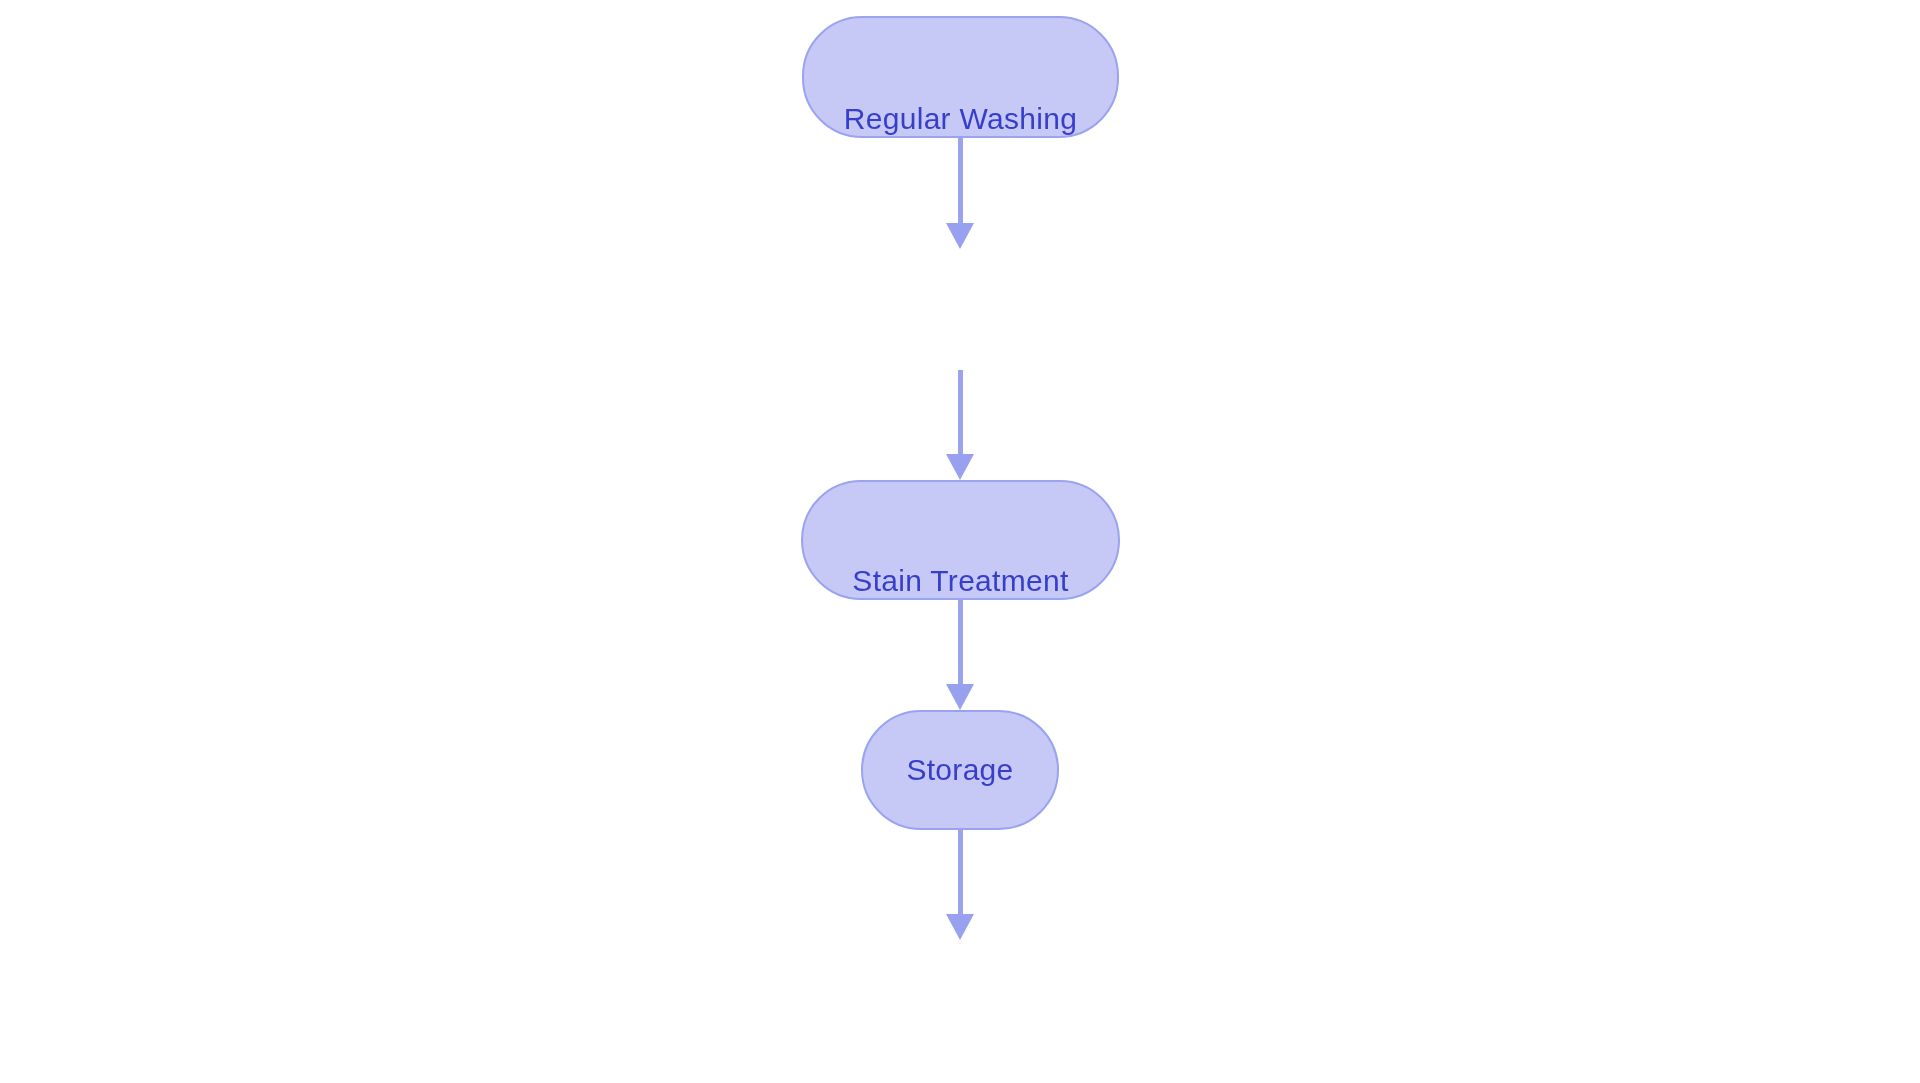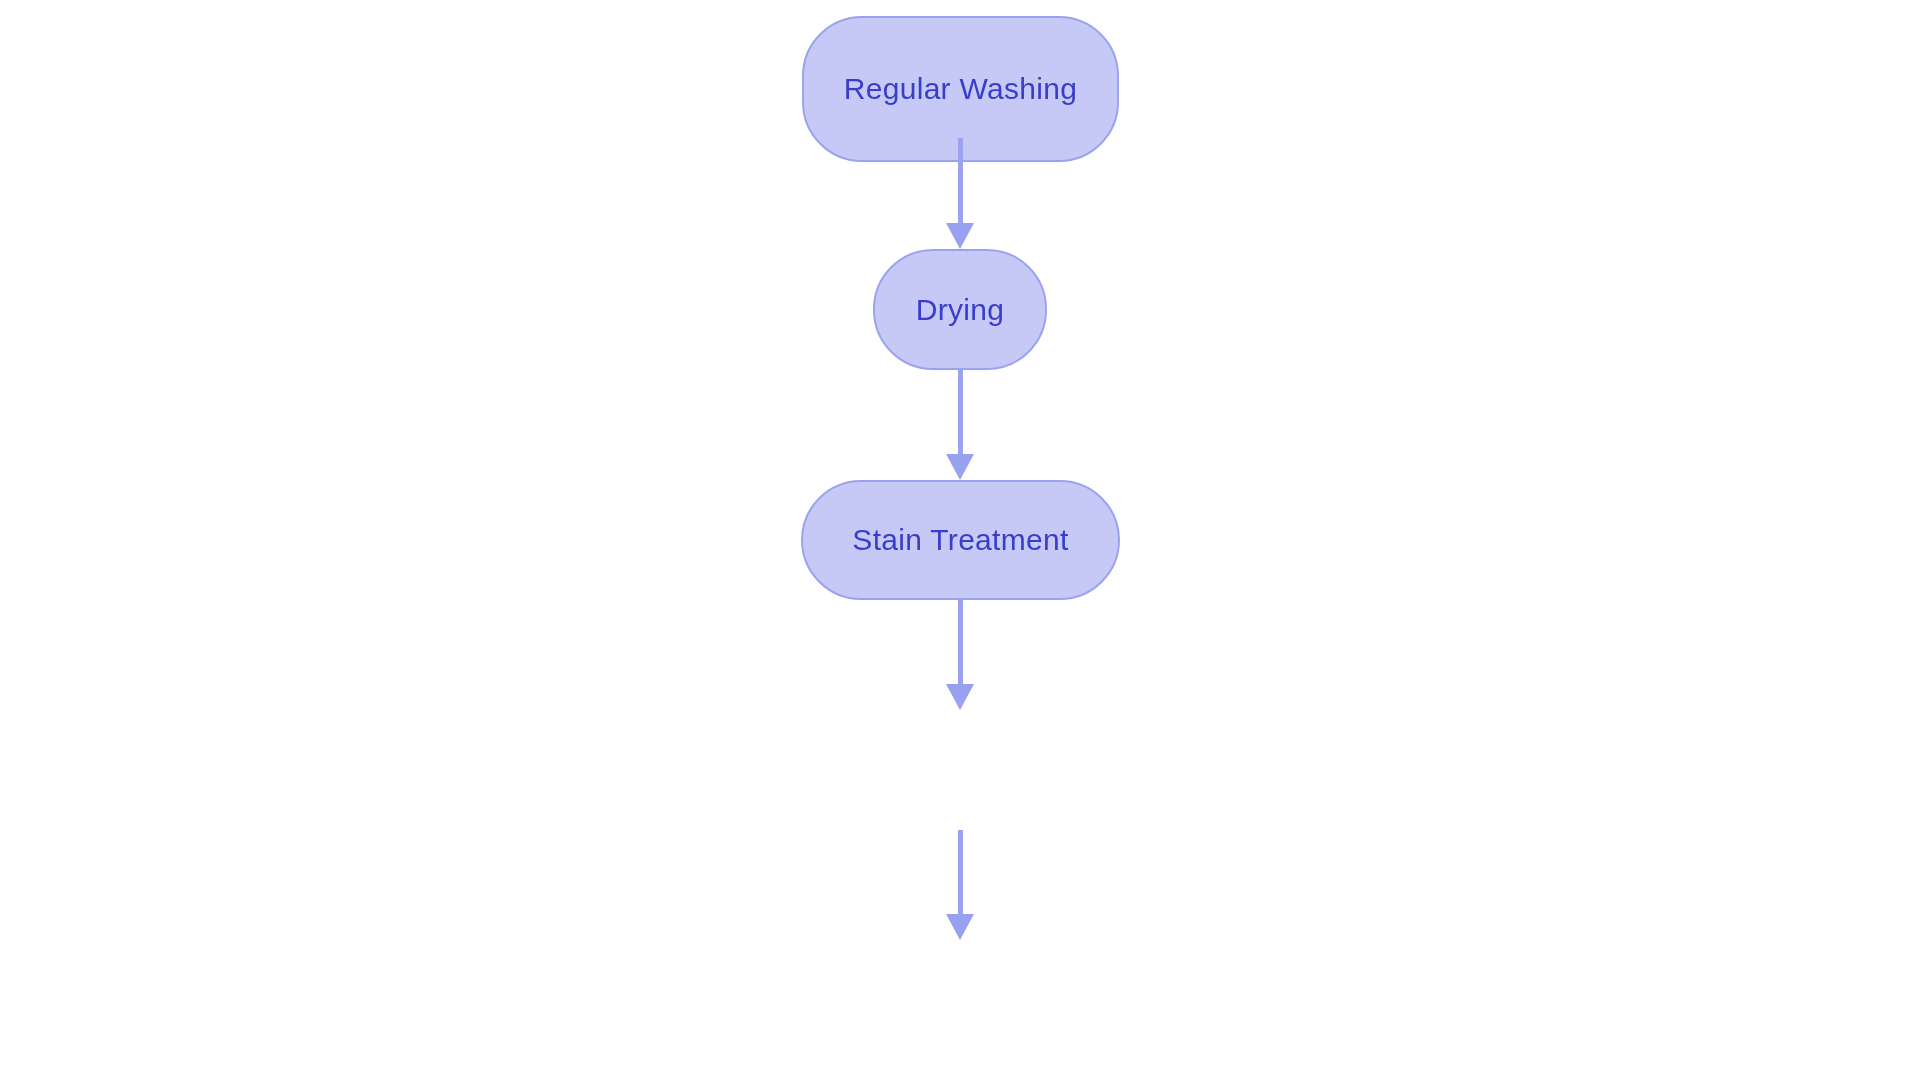--- a/index.html
+++ b/index.html
@@ -22,23 +22,23 @@
     border: 2px solid #9aa3ef;
     border-radius: 60px;
     display: flex;
     align-items: center;
     justify-content: center;
     color: #383ec9;
     font-size: 30px;
     letter-spacing: 0.3px;
     white-space: nowrap;
   }
-  .n0 { left: 802px; top:  16px; width: 317px; height: 146px; }
+  .n0 { left: 802px; top:  16px; width: 317px; height: 122px; align-items: flex-end; }
   .n1 { left: 873px; top: 249px; width: 174px; height: 121px; }
-  .n2 { left: 801px; top: 480px; width: 319px; height: 120px; }
+  .n2 { left: 801px; top: 480px; width: 319px; height: 120px; align-items: flex-end; }
   .n3 { left: 861px; top: 710px; width: 198px; height: 120px; }
   .n4 { left: 843px; top: 940px; width: 234px; height: 122px; }
 
   .arrow {
     position: absolute;
     left: 946px;          
     width: 28px;
   }
   .a0 { top: 138px; height: 111px; }
   .a1 { top: 370px; height: 110px; }
@@ -70,38 +70,38 @@
 
   <div class="node n0">
     <span>Regular Washing</span>
   </div>
 
   <div class="arrow a0">
     <div class="shaft"></div>
     <div class="head"></div>
   </div>
 
-  <div class="node n1">
-    <span>Drying</span>
-  </div>
 
   <div class="arrow a1">
     <div class="shaft"></div>
     <div class="head"></div>
   </div>
 
   <div class="node n2">
     <span>Stain Treatment</span>
   </div>
 
   <div class="arrow a2">
     <div class="shaft"></div>
     <div class="head"></div>
   </div>
 
+  <div class="node n3">
+    <span>Storage</span>
+  </div>
 
   <div class="arrow a3">
     <div class="shaft"></div>
     <div class="head"></div>
   </div>
 
 
 </div>
 
 </body></html>

